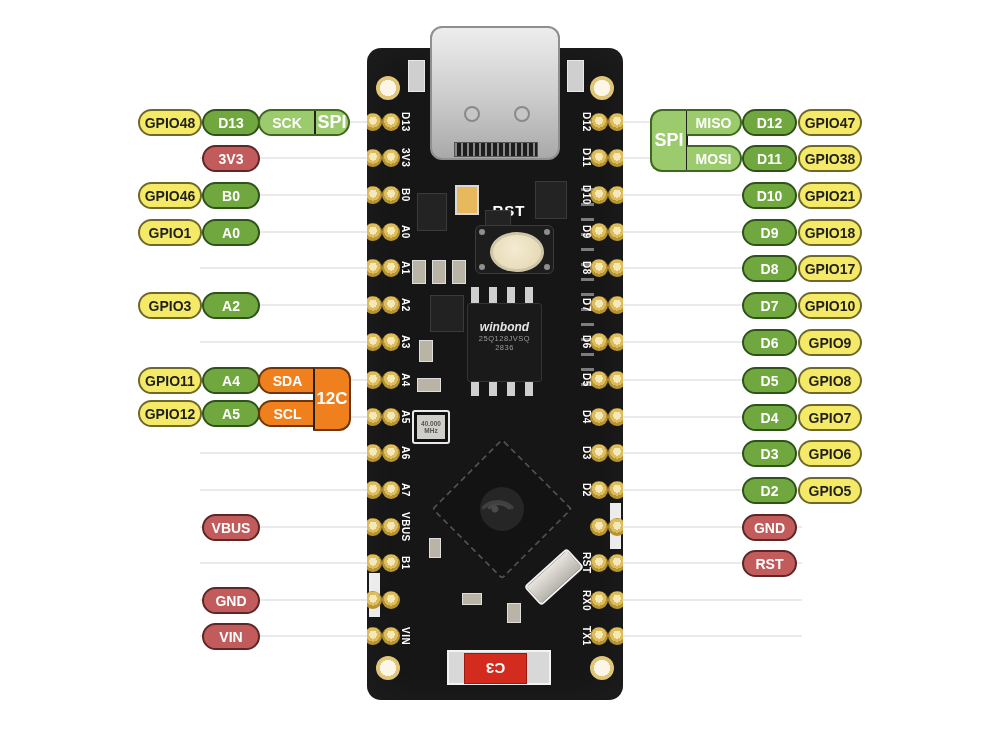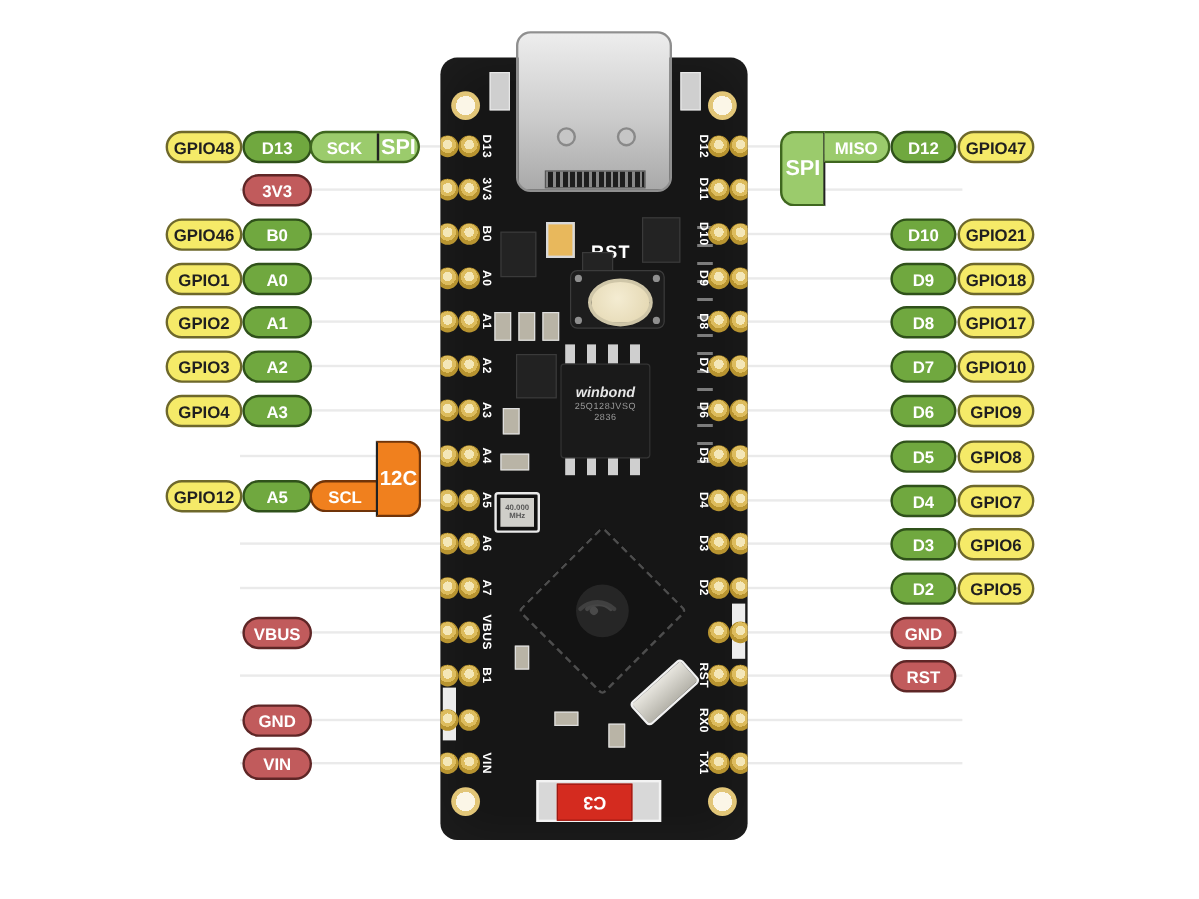--- a/index.html
+++ b/index.html
@@ -267,31 +267,28 @@
     <div class="pill pw c2">3V3</div>
   </div>
   <div class="lrow" style="top:182px">
     <div class="pill y c1">GPIO46</div>
     <div class="pill g c2">B0</div>
   </div>
   <div class="lrow" style="top:219px">
     <div class="pill y c1">GPIO1</div>
     <div class="pill g c2">A0</div>
   </div>
-  <div class="lrow" style="top:255px">
-    <div class="pill y c1">GPIO2</div>
-    <div class="pill g c2">A1</div>
-  </div>
   <div class="lrow" style="top:292px">
     <div class="pill y c1">GPIO3</div>
     <div class="pill g c2">A2</div>
   </div>
-  <div class="lrow" style="top:329px">
-    <div class="pill y c1">GPIO4</div>
-    <div class="pill g c2">A3</div>
+  <div class="lrow" style="top:367px">
+    <div class="pill y c1">GPIO11</div>
+    <div class="pill g c2">A4</div>
+    <div class="pill or c3">SDA</div>
   </div>
   <div class="lrow" style="top:400px">
     <div class="pill y c1">GPIO12</div>
     <div class="pill g c2">A5</div>
     <div class="pill or c3">SCL</div>
   </div>
   <div class="lrow" style="top:514px">
     <div class="pill pw c2">VBUS</div>
   </div>
   <div class="lrow" style="top:587px">
@@ -301,20 +298,25 @@
     <div class="pill pw c2">VIN</div>
   </div>
 
   <div id="i2cblock">12C</div>
 
   <div id="spiblock">SPI</div>
   <div class="rrow" style="top:109px">
     <div class="pill lg r-busj">MISO</div>
     <div class="pill g r-d">D12</div>
     <div class="pill y r-gpio">GPIO47</div>
+  </div>
+  <div class="rrow" style="top:145px">
+    <div class="pill lg r-busj">MOSI</div>
+    <div class="pill g r-d">D11</div>
+    <div class="pill y r-gpio">GPIO38</div>
   </div>
   <div class="rrow" style="top:182px">
     <div class="pill g r-d">D10</div>
     <div class="pill y r-gpio">GPIO21</div>
   </div>
   <div class="rrow" style="top:219px">
     <div class="pill g r-d">D9</div>
     <div class="pill y r-gpio">GPIO18</div>
   </div>
   <div class="rrow" style="top:255px">

